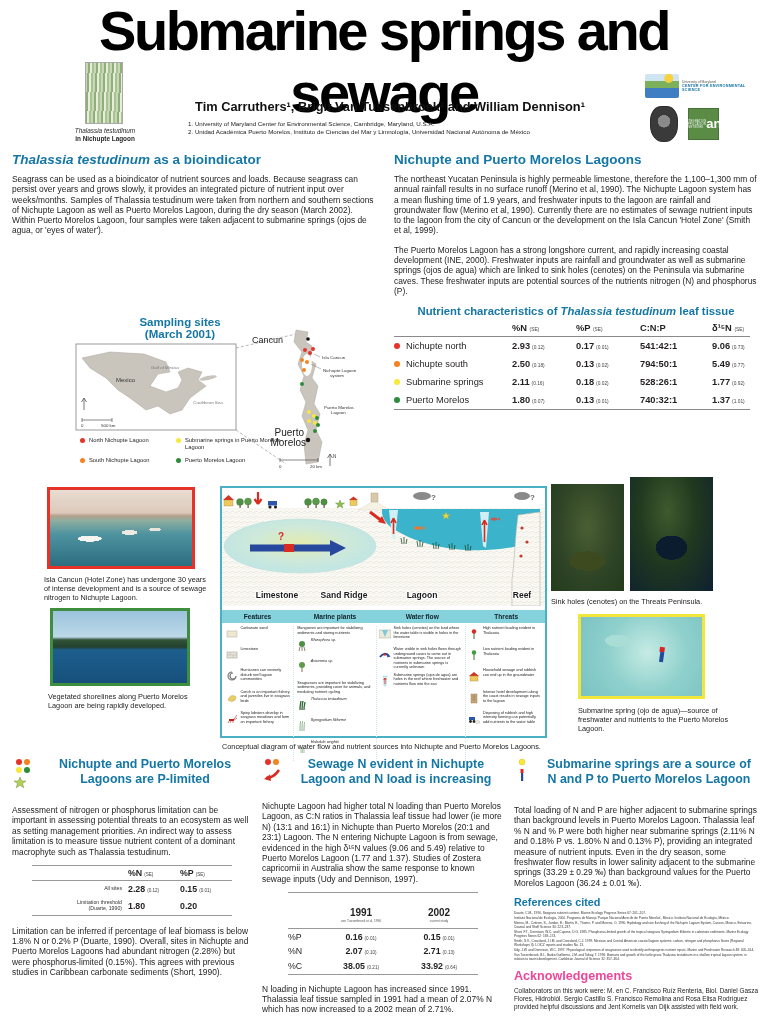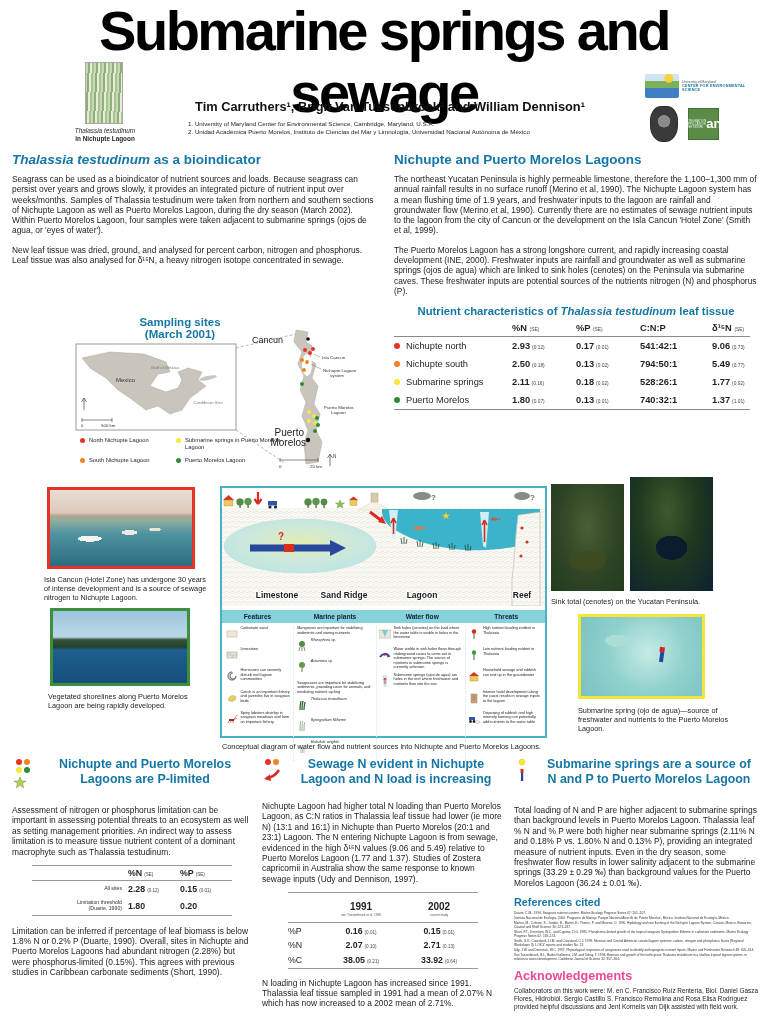--- a/index.html
+++ b/index.html
@@ -87,21 +87,21 @@
 .t1 .tr{display:grid;grid-template-columns:96px 52px 52px;align-items:center;padding:3px 0}
 .t1 .th{border-top:1px solid #999;border-bottom:1px solid #999;padding:2px 0}
 .t1 .tb{border-bottom:1px solid #999}
 .tlab{font-size:5.2px;color:#333;text-align:right;padding-right:6px;line-height:5.8px}
 .tv{font-weight:700}
 .tse{font-size:4.6px;color:#444;font-weight:400;margin-left:2px}
 .tcolh{font-weight:700}
 
 .t2{width:190px;margin:2px auto 9px;font-size:8.8px}
 .t2 .tr{display:grid;grid-template-columns:34px 78px 78px;align-items:center;padding:2.4px 0}
-.t2 .th{border-top:1px solid #999;border-bottom:1px solid #999;padding:9px 0 2px}
+.t2 .th{border-top:1px solid #999;border-bottom:1px solid #999;padding:15px 0 2px}
 .t2 .tb2{border-bottom:1px solid #999}
 .yr{font-weight:700;font-size:10px;text-align:center;line-height:9px}
 .yrsub{display:block;font-weight:400;font-size:3.2px;color:#555}
 .t2lab{font-weight:400}
 .t2 .tv{text-align:center}
 
 .refhead{color:#1577a5;font-weight:700;font-size:10.8px;margin:4px 0 3px}
 .refs{font-size:3.2px;line-height:4.1px;color:#333}
 .refs div{margin-bottom:.8px}
 .ackhead{color:#ec4899;font-weight:700;font-size:12.6px;margin:8px 0 4px}
@@ -140,21 +140,20 @@
   <div class="abs ian">
     <div class="ian-small">INTEGRATION APPLICATION NETWORK</div>
     <div class="ian-big">an</div>
   </div>
 
   <div class="abs colL">
     <div class="chead">
       <span class="it">Thalassia testudinum</span><span> as a bioindicator</span>
     </div>
     <div class="para">Seagrass can be used as a bioindicator of nutrient sources and loads. Because seagrass can persist over years and grows slowly, it provides an integrated picture of nutrient input over weeks/months. Samples of Thalassia testudinum were taken from northern and southern sections of Nichupte Lagoon as well as Puerto Morelos Lagoon, during the dry season (March 2002). Within Puerto Morelos Lagoon, four samples were taken adjacent to submarine springs (ojos de agua, or 'eyes of water').</div>
-    <div class="para">New leaf tissue was dried, ground, and analysed for percent carbon, nitrogen and phosphorus. Leaf tissue was also analysed for δ¹⁵N, a heavy nitrogen isotope concentrated in sewage.</div>
   </div>
 
   <div class="abs map-fig">
     <svg width="312" height="168" viewBox="0 0 312 168">
       <text x="112" y="14" text-anchor="middle" font-size="11.5" font-weight="bold" fill="#1577a5">Sampling sites</text>
       <text x="112" y="26" text-anchor="middle" font-size="11.5" font-weight="bold" fill="#1577a5">(March 2001)</text>
 
       <path d="M168,36 L228,22" stroke="#999" stroke-width="0.7" stroke-dasharray="3,2" fill="none"></path>
       <path d="M168,118 L218,152" stroke="#999" stroke-width="0.7" stroke-dasharray="3,2" fill="none"></path>
 
@@ -290,21 +289,21 @@
     </div>
   </div>
 
   <div class="abs fig1"></div>
   <div class="abs figcap f1cap">Isla Cancun (Hotel Zone) has undergone 30 years of intense development and is a source of sewage nitrogen to Nichupte Lagoon.</div>
   <div class="abs fig2"></div>
   <div class="abs figcap f2cap">Vegetated shorelines along Puerto Morelos Lagoon are being rapidly developed.</div>
 
   <div class="abs cen1"></div>
   <div class="abs cen2"></div>
-  <div class="abs figcap cencap">Sink total (cenotes) on the Yucatan Peninsula.</div>
+  <div class="abs figcap cencap">Sink holes (cenotes) on the Threats Peninsula.</div>
   <div class="abs spring-fig">
     <div class="diver">
         <div class="dt"></div>
         <div class="db"></div>
       </div>
   </div>
   <div class="abs figcap springcap">Submarine spring (ojo de agua)—source of freshwater and nutrients to the Puerto Morelos Lagoon.</div>
 
   <div class="abs diag">
     <svg width="323" height="118" viewBox="0 0 323 118">

